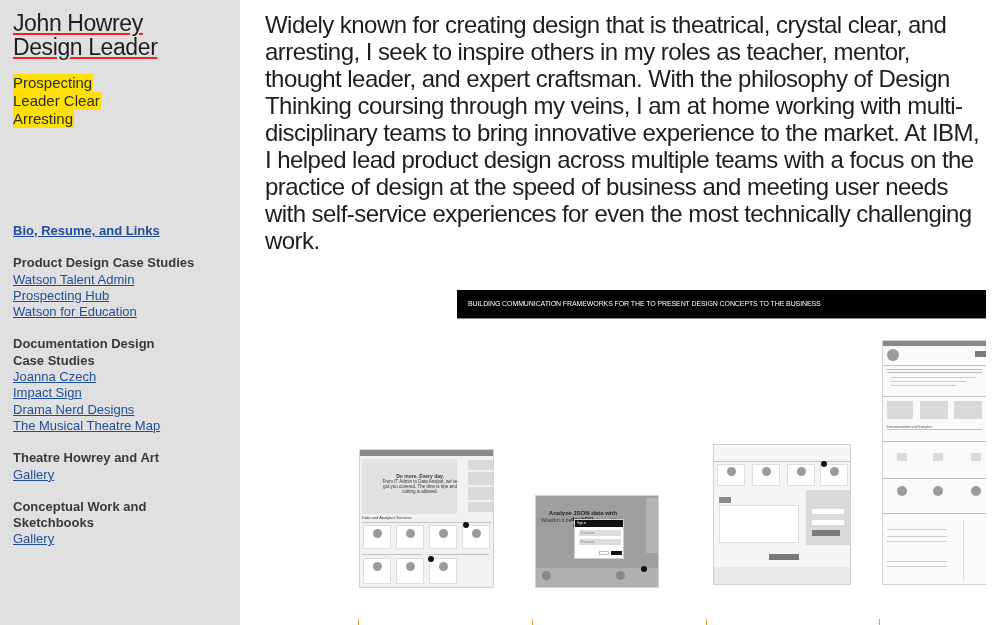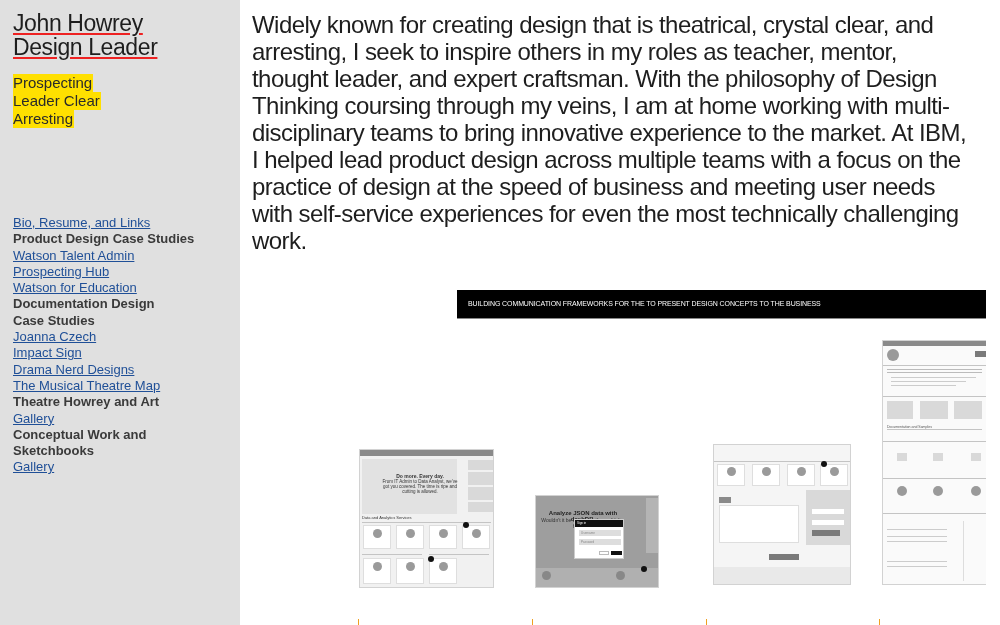--- a/index.html
+++ b/index.html
@@ -21,26 +21,26 @@
     .taglines { margin-top: 15px; }
     .tagline {
       display: inline-block; background: #ffe000; color: #2a2a2a;
       font-size: 15px; line-height: 18px; padding-right: 1px;
     }
     .nav { margin-top: 87px; font-size: 13px; line-height: 16.3px; }
     .nav a {
       color: #1f4f97; text-decoration: underline; display: inline-block;
       text-underline-offset: 1px;
     }
-    .nav .bio { font-weight: 400; }
-    .nav-group { }
+    .nav .bio { font-weight: 700; margin-top: 8px; }
+    .nav-group { margin-top: 16px; }
     .nav-group .heading { color: #3a3a3a; font-weight: 700; width: 200px; }
     .nav-group a { display: block; width: fit-content; }
 
-    .main { position: absolute; left: 252px; top: 0; width: 730px; }
+    .main { position: absolute; left: 265px; top: 0; width: 730px; }
     .intro {
       margin-top: 11px; font-size: 24px; line-height: 27px; color: #1e1e1e;
       letter-spacing: -0.55px; word-spacing: 0px; width: 726px;
     }
 
     .banner {
       position: absolute; left: 457px; top: 290px; width: 529px; height: 28px;
       background: #000; color: #fff; font-size: 7px; letter-spacing: -0.1px;
       line-height: 28px; padding-left: 11px; white-space: nowrap; overflow: hidden;
       box-shadow: 0 1px 0 #888;

